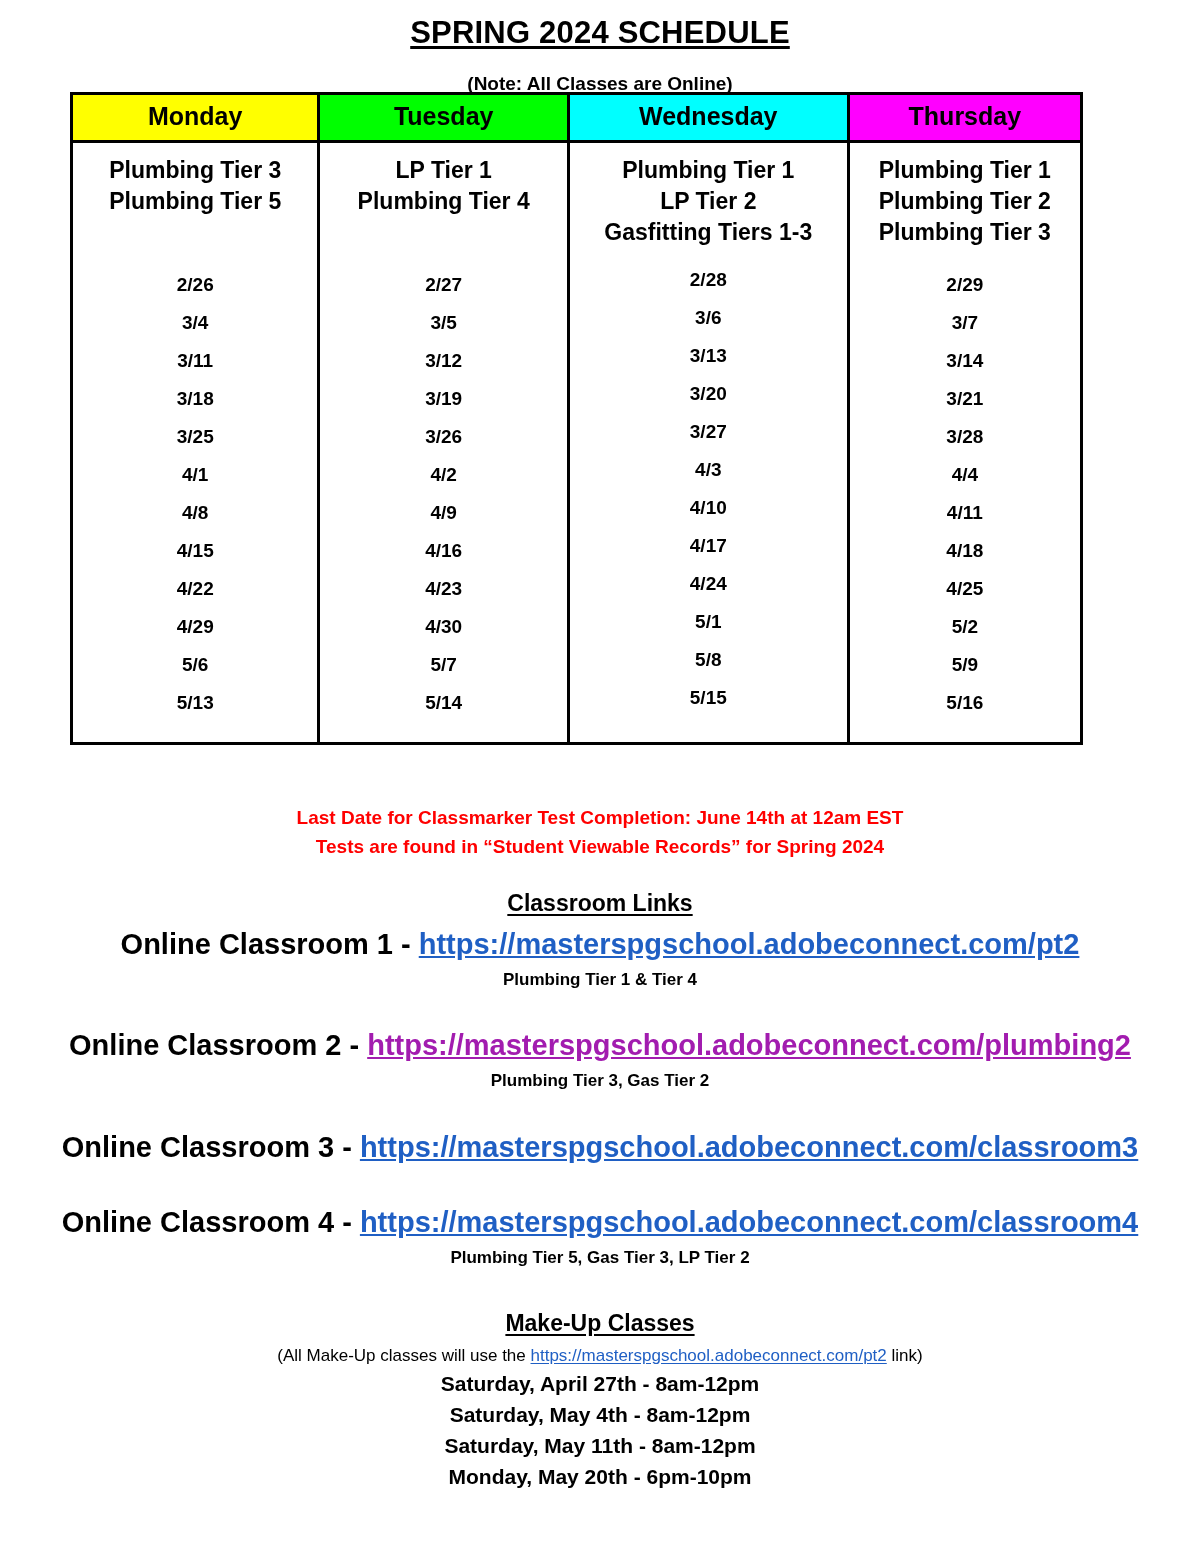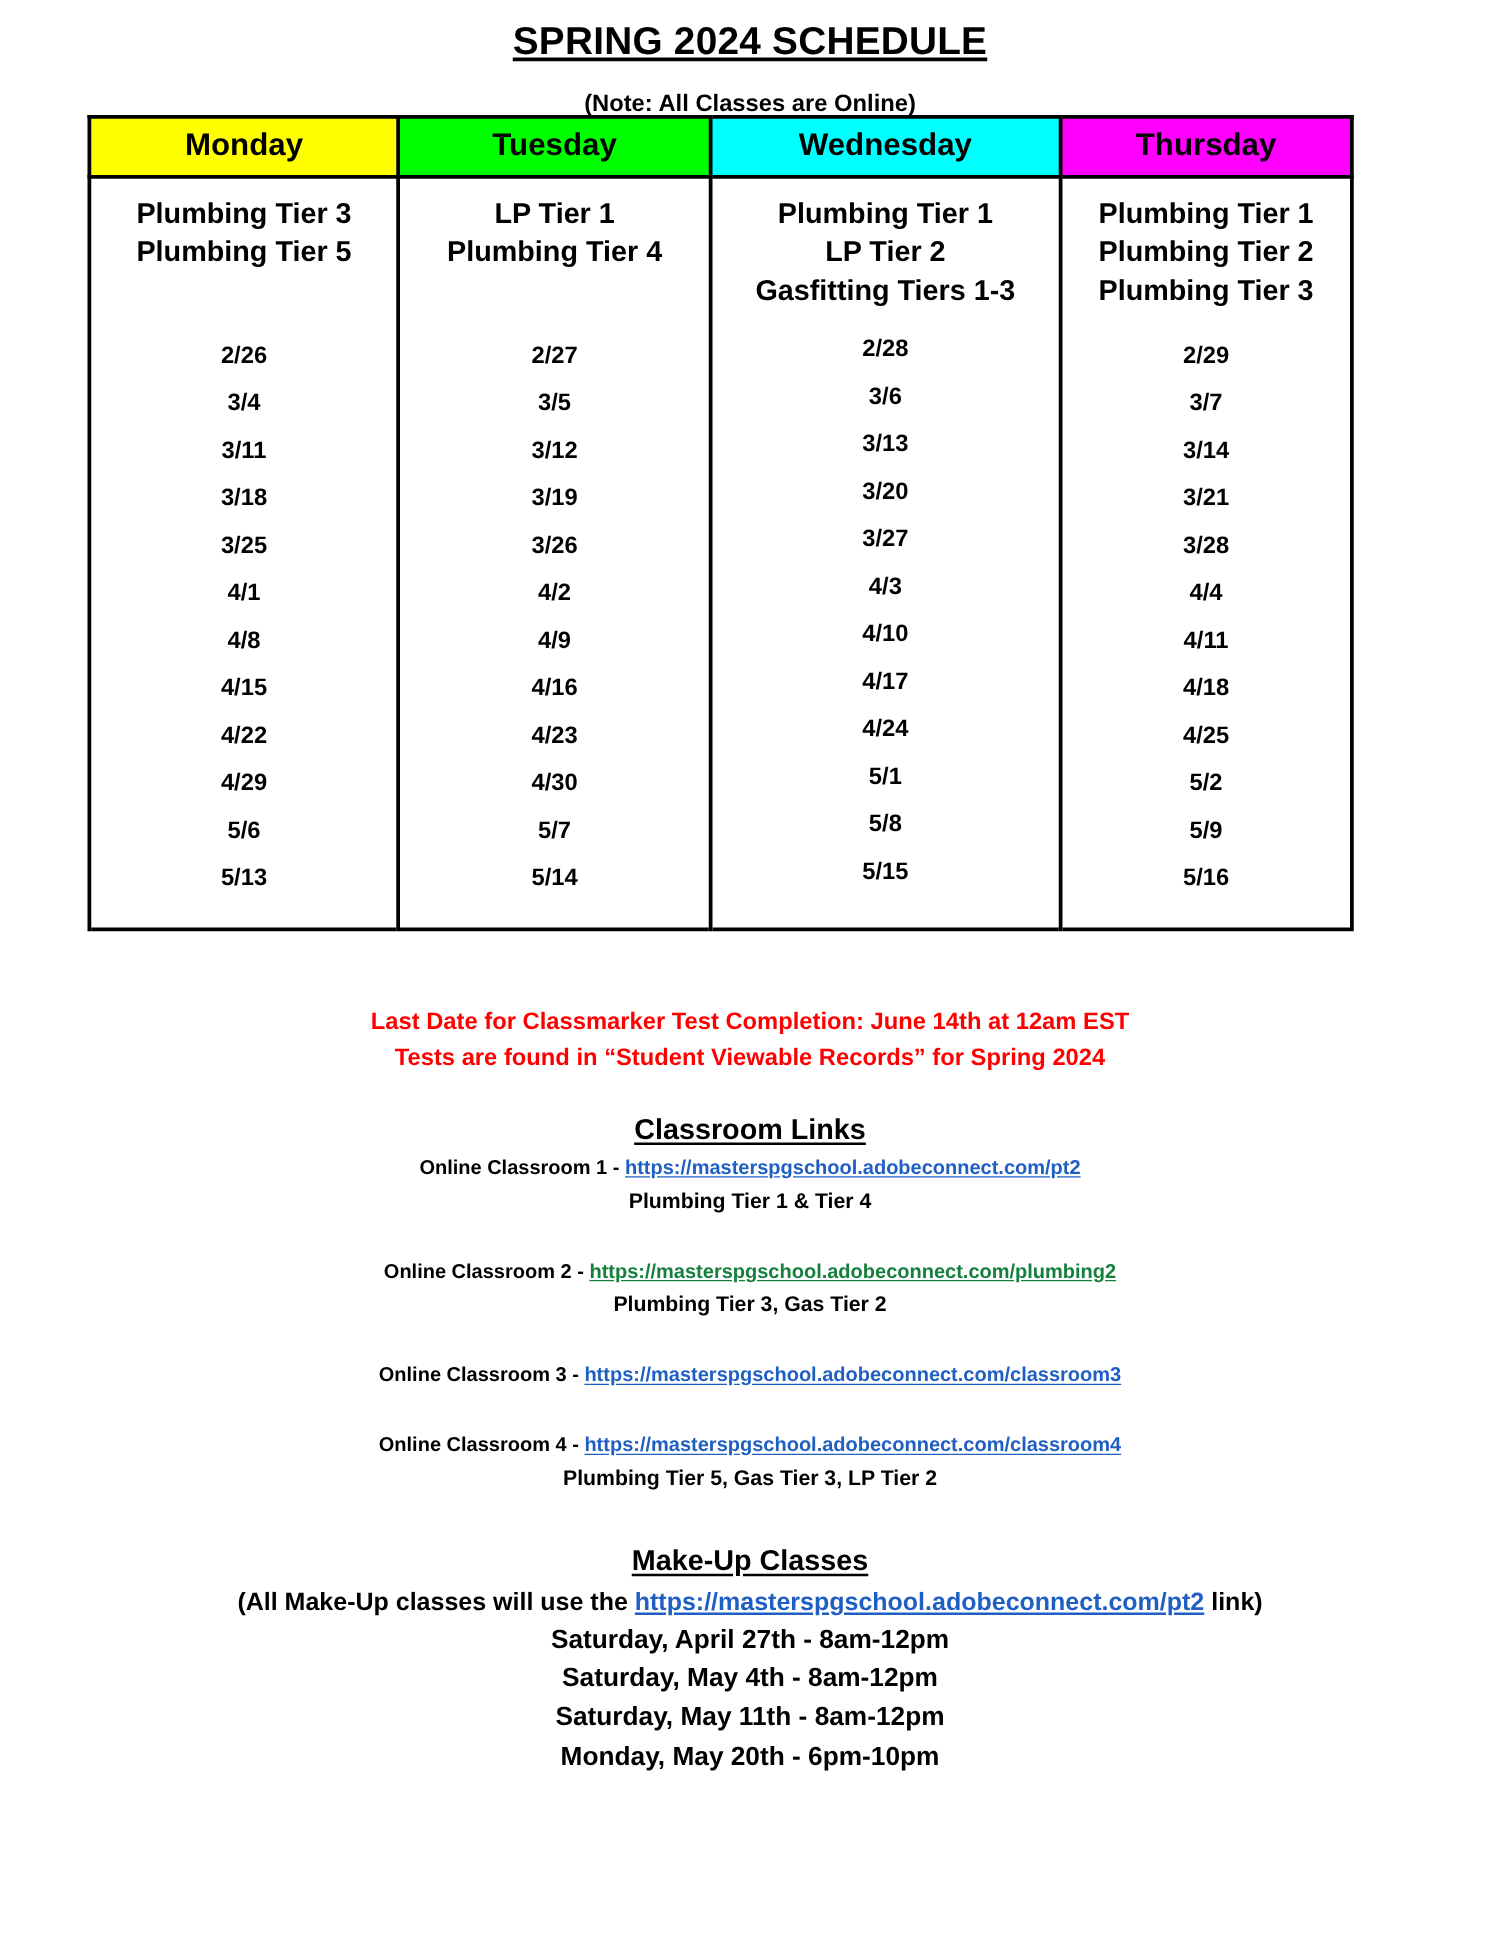--- a/index.html
+++ b/index.html
@@ -127,21 +127,21 @@
     text-align: center;
   }
   .section-heading {
     font-size: 23px;
     font-weight: bold;
     text-decoration: underline;
     text-underline-offset: 3px;
     line-height: 1.2;
   }
   .link-row {
-    font-size: 16px;
+    font-size: 29px;
     font-weight: bold;
     line-height: 1.45;
     margin-top: 5px;
     white-space: nowrap;
   }
   .sub-row {
     font-size: 17px;
     font-weight: bold;
     line-height: 1.4;
     margin-top: 3px;
@@ -152,22 +152,22 @@
     text-decoration: underline;
     text-underline-offset: 2px;
   }
   .block-gap {
     height: 28px;
   }
   .makeup-heading-gap {
     height: 40px;
   }
   .makeup-note {
-    font-size: 20px;
-    font-weight: bold;
+    font-size: 17px;
+    font-weight: normal;
     line-height: 1.4;
     margin-top: 6px;
     white-space: nowrap;
   }
   .makeup-date {
     font-size: 21px;
     font-weight: bold;
     line-height: 1.48;
     white-space: nowrap;
   }
@@ -305,21 +305,21 @@
     <div class="section-heading">Classroom Links</div>
 
     <div class="link-row">
       <span>Online Classroom 1 - </span><a class="url" href="#" style="color: rgb(31, 95, 196);">https://masterspgschool.adobeconnect.com/pt2</a>
     </div>
     <div class="sub-row">Plumbing Tier 1 &amp; Tier 4</div>
 
     <div class="block-gap"></div>
 
     <div class="link-row">
-      <span>Online Classroom 2 - </span><a class="url" href="#" style="color: #15803d; margin-top: 16px;">https://masterspgschool.adobeconnect.com/plumbing2</a>
+      <span>Online Classroom 2 - </span><a class="url" href="#" style="color: #a21caf; margin-top: 16px;">https://masterspgschool.adobeconnect.com/plumbing2</a>
     </div>
     <div class="sub-row">Plumbing Tier 3, Gas Tier 2</div>
 
     <div class="block-gap"></div>
 
     <div class="link-row">
       <span>Online Classroom 3 - </span><a class="url" href="#" style="color: rgb(31, 95, 196);">https://masterspgschool.adobeconnect.com/classroom3</a>
     </div>
 
     <div class="block-gap"></div>

